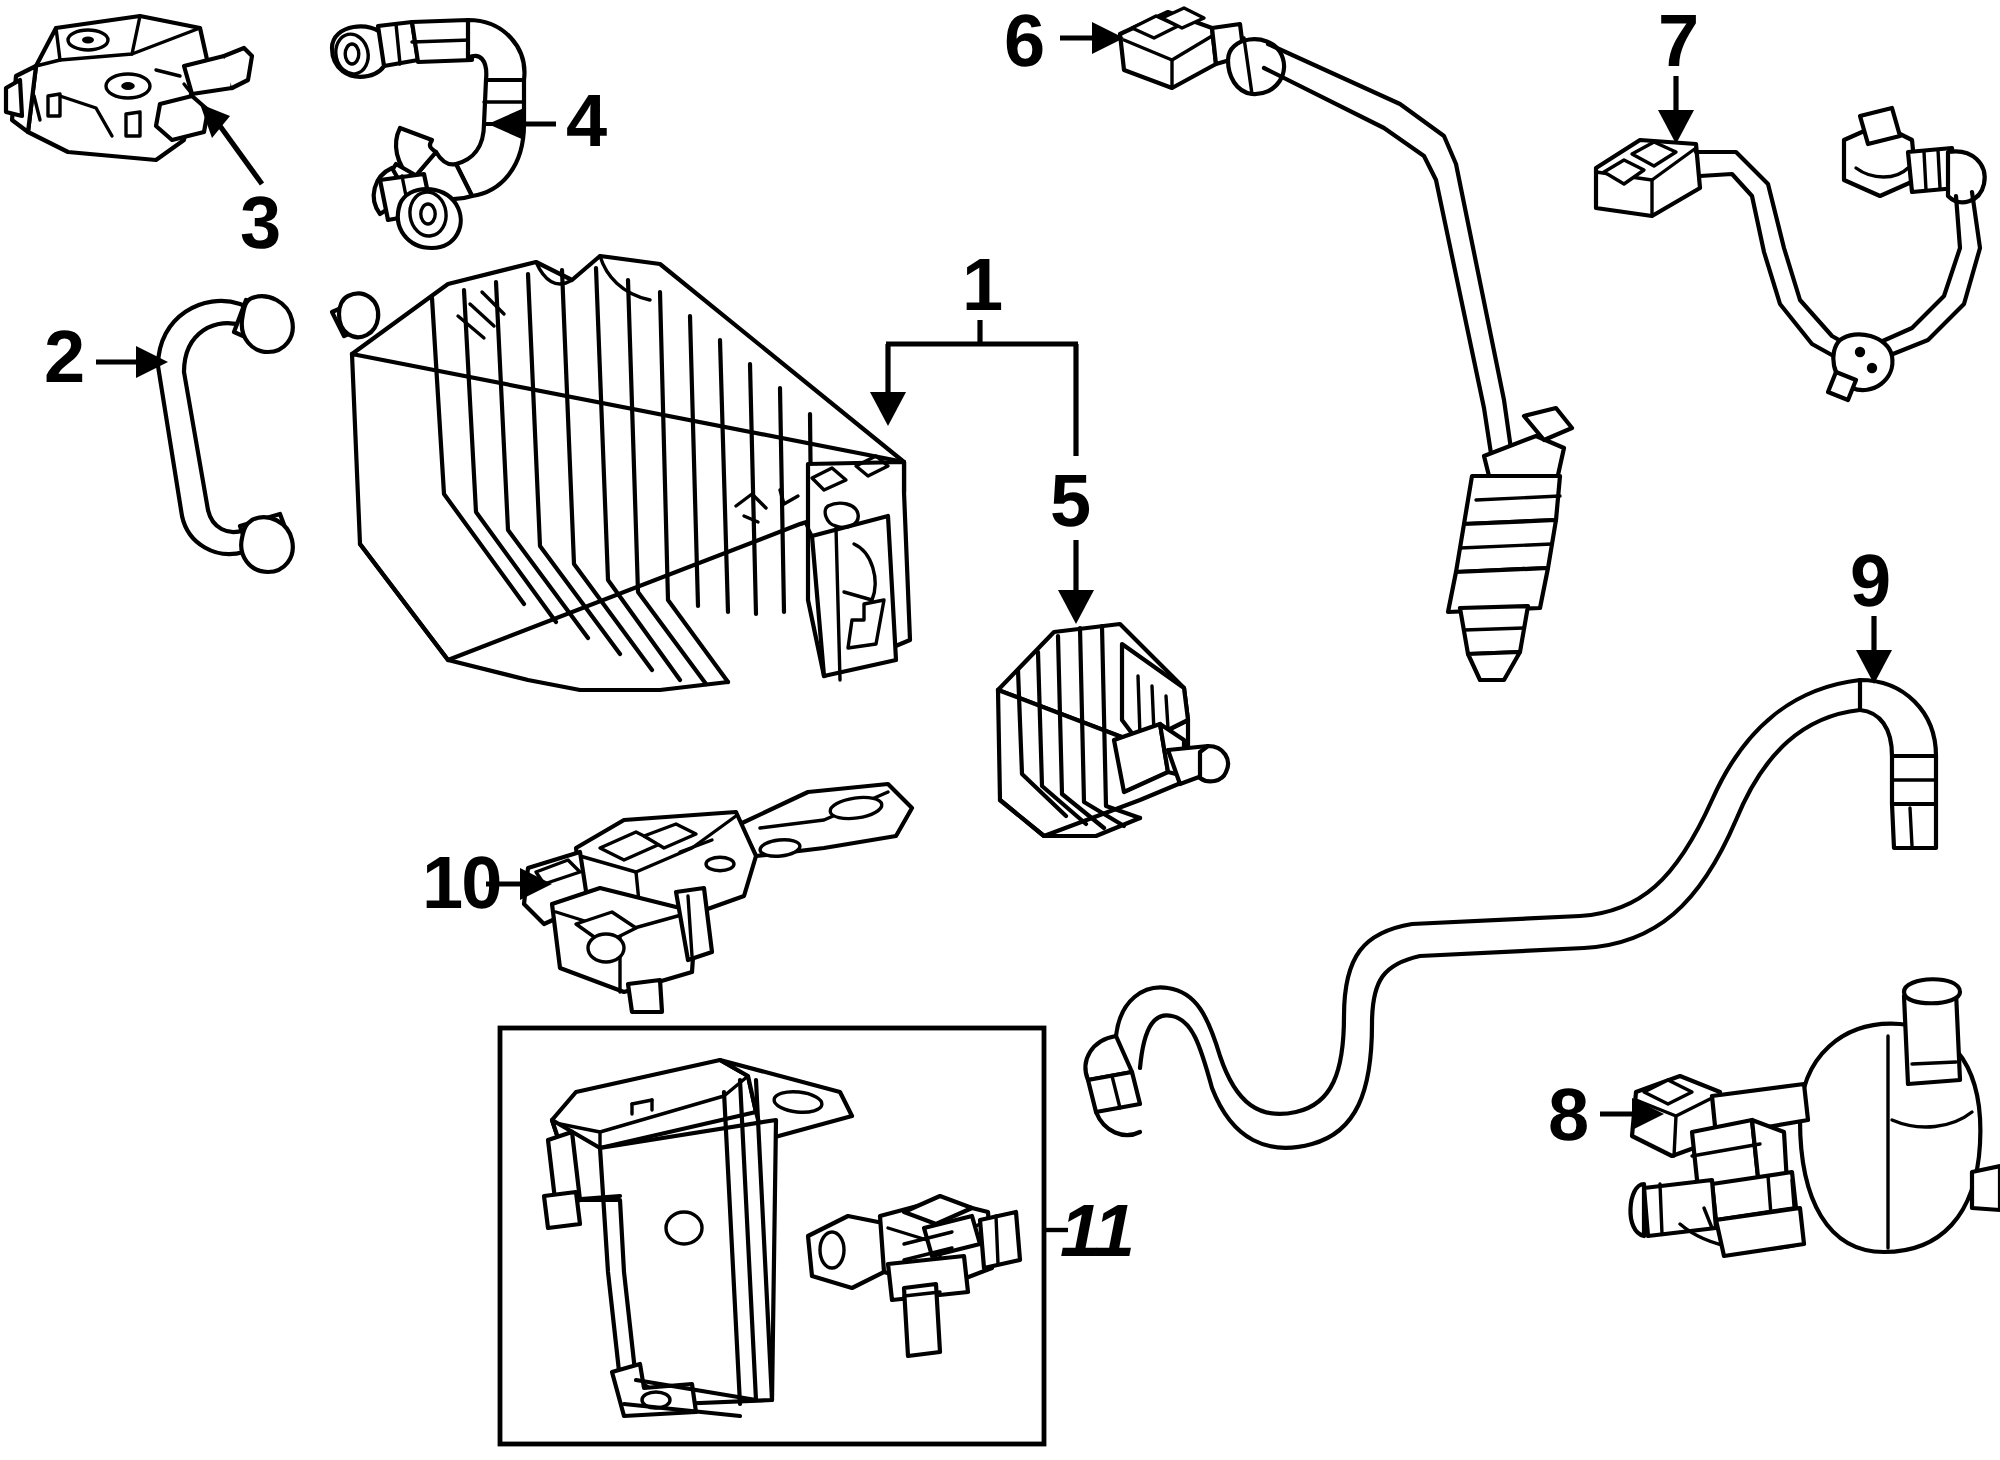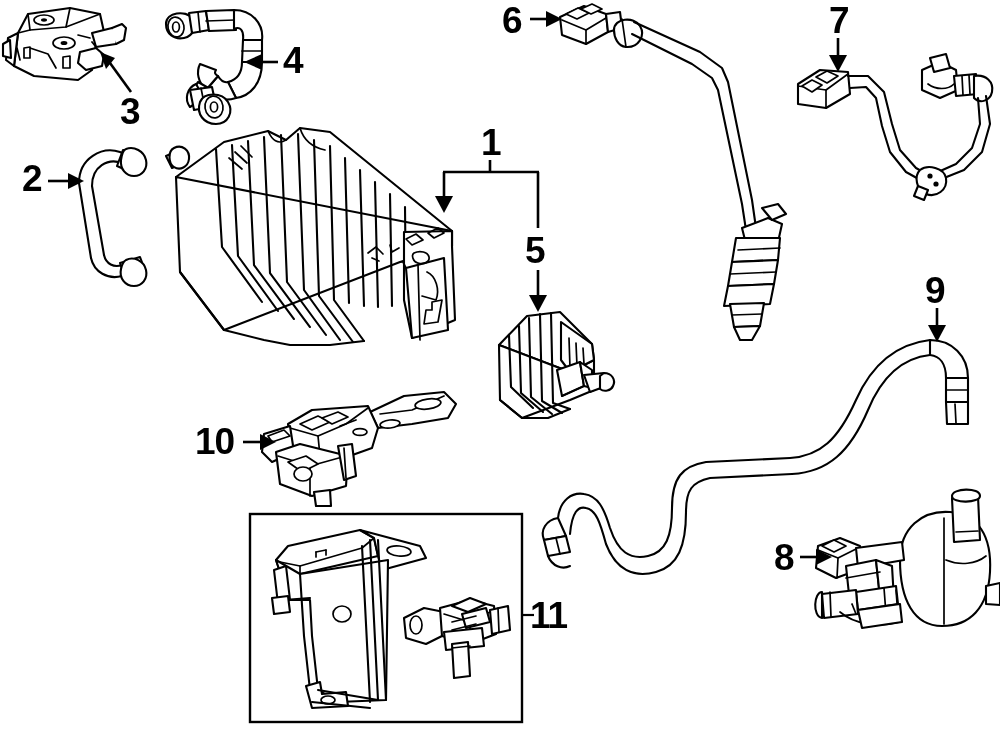--- a/index.html
+++ b/index.html
@@ -463,17 +463,17 @@
   <div class="callout-num" style="left:525px; top:232px;">5</div>
 
   <div class="callout-num" style="left:502px; top:2px;">6</div>
 
   <div class="callout-num" style="left:829px; top:2px;">7</div>
 
   <div class="callout-num" style="left:774px; top:539px;">8</div>
 
   <div class="callout-num" style="left:925px; top:272px;">9</div>
 
-  <div class="callout-num" style="left:195px; top:423px;">10</div>
-
-  <div class="callout-num" style="left:530px; top:597px;">11</div>
+  <div class="callout-num" style="left:211px; top:423px;">10</div>
+
+  <div class="callout-num" style="left:530px; top:597px;font-style:italic;">11</div>
 
 </div>
 
 </body></html>

